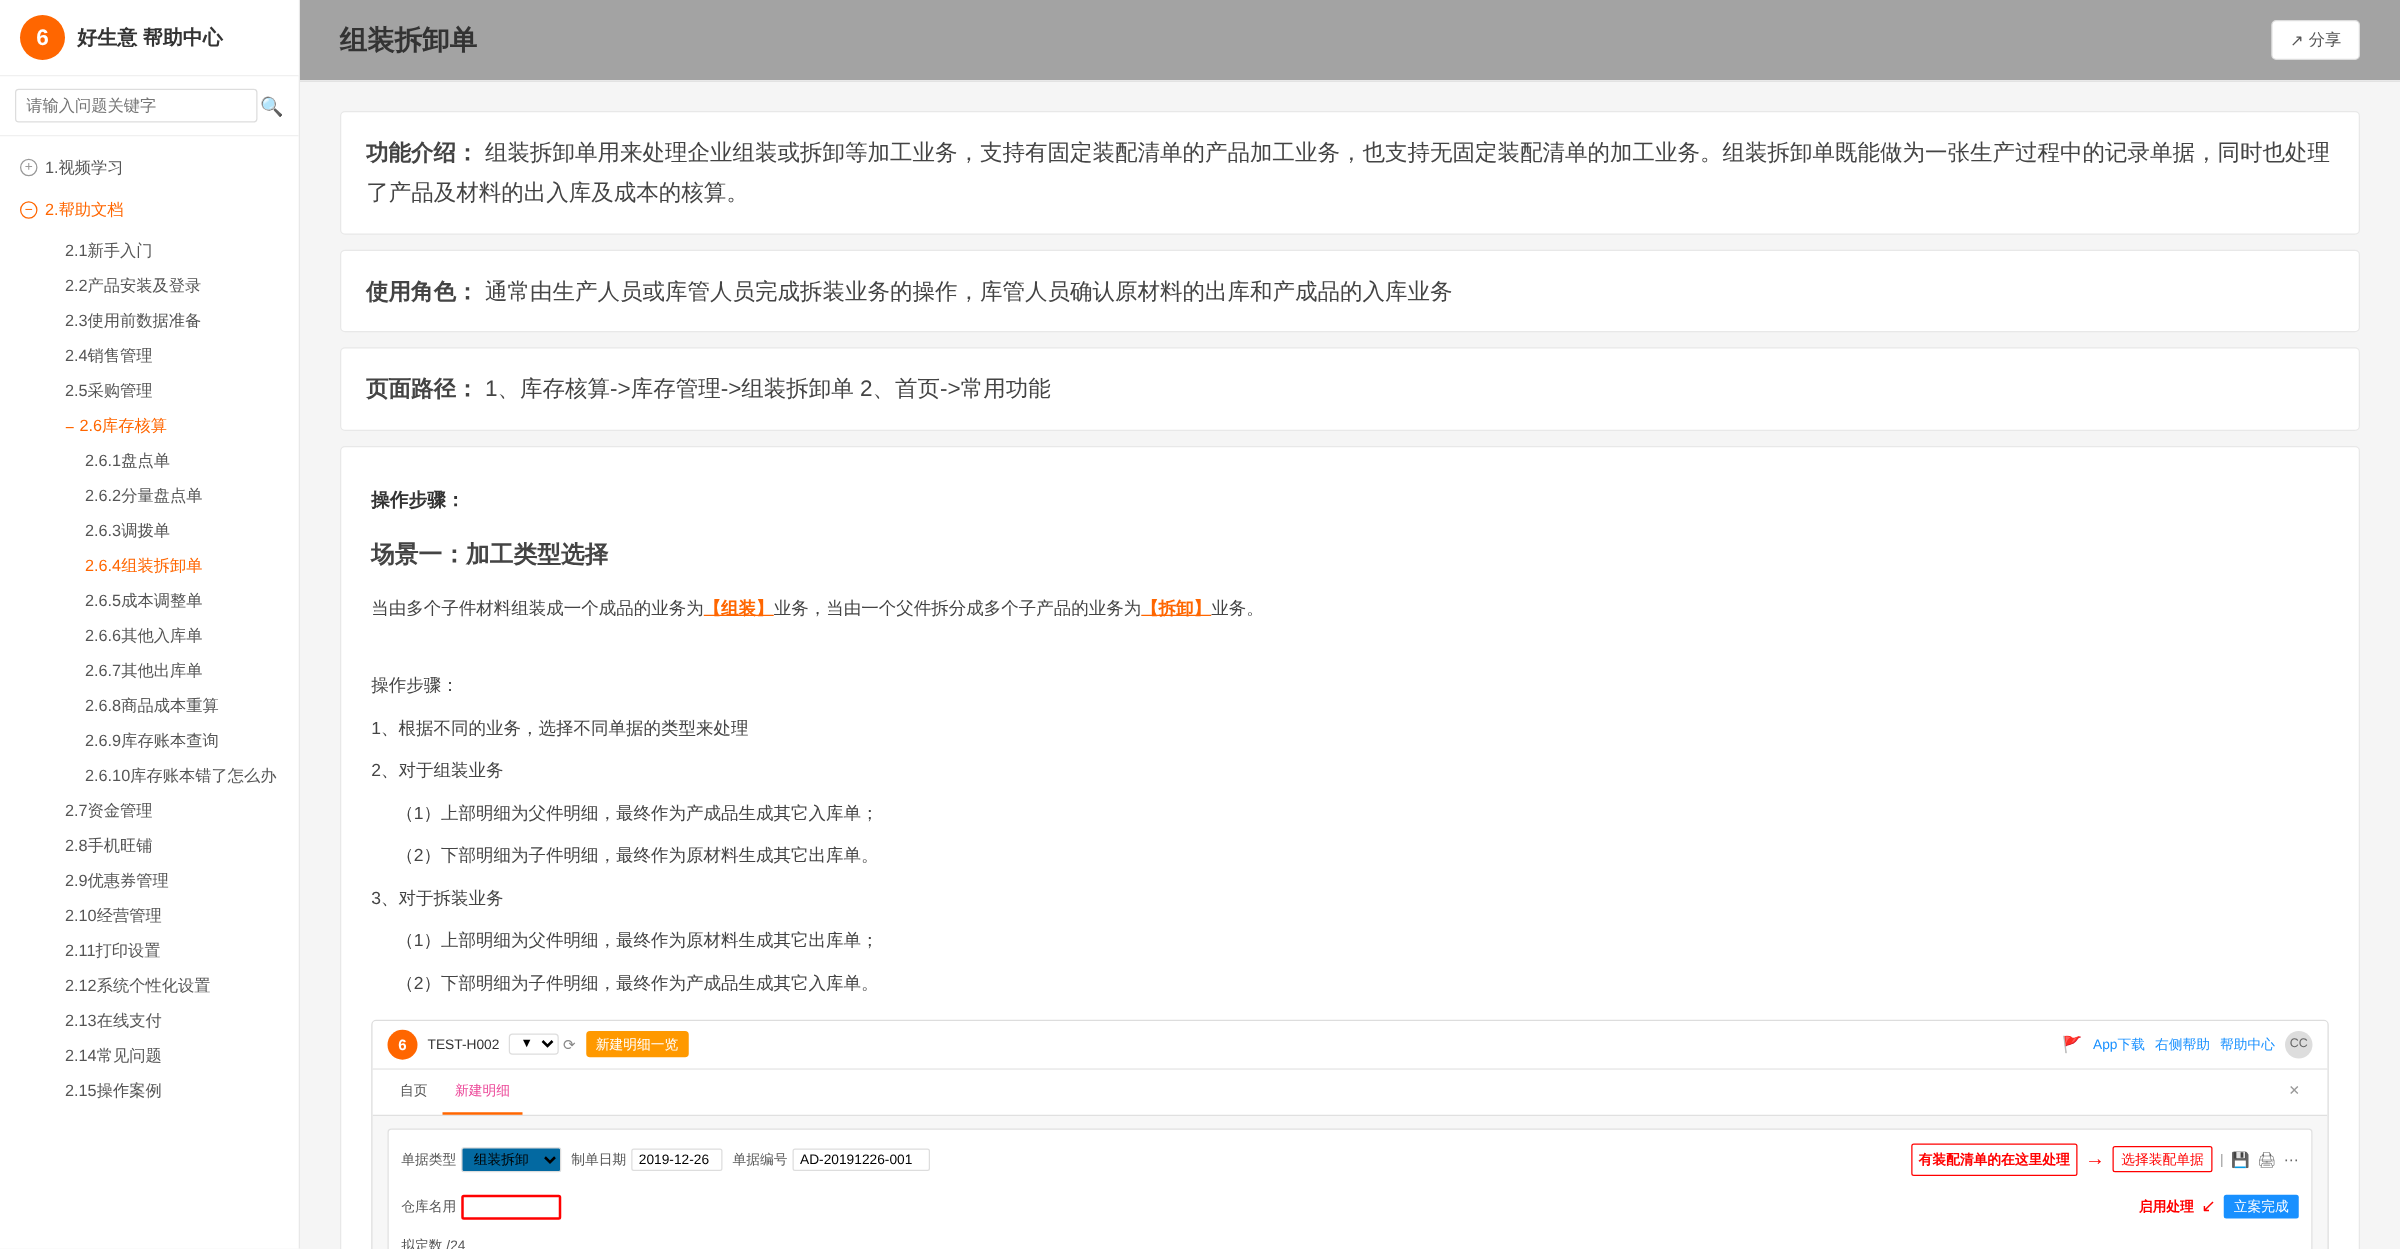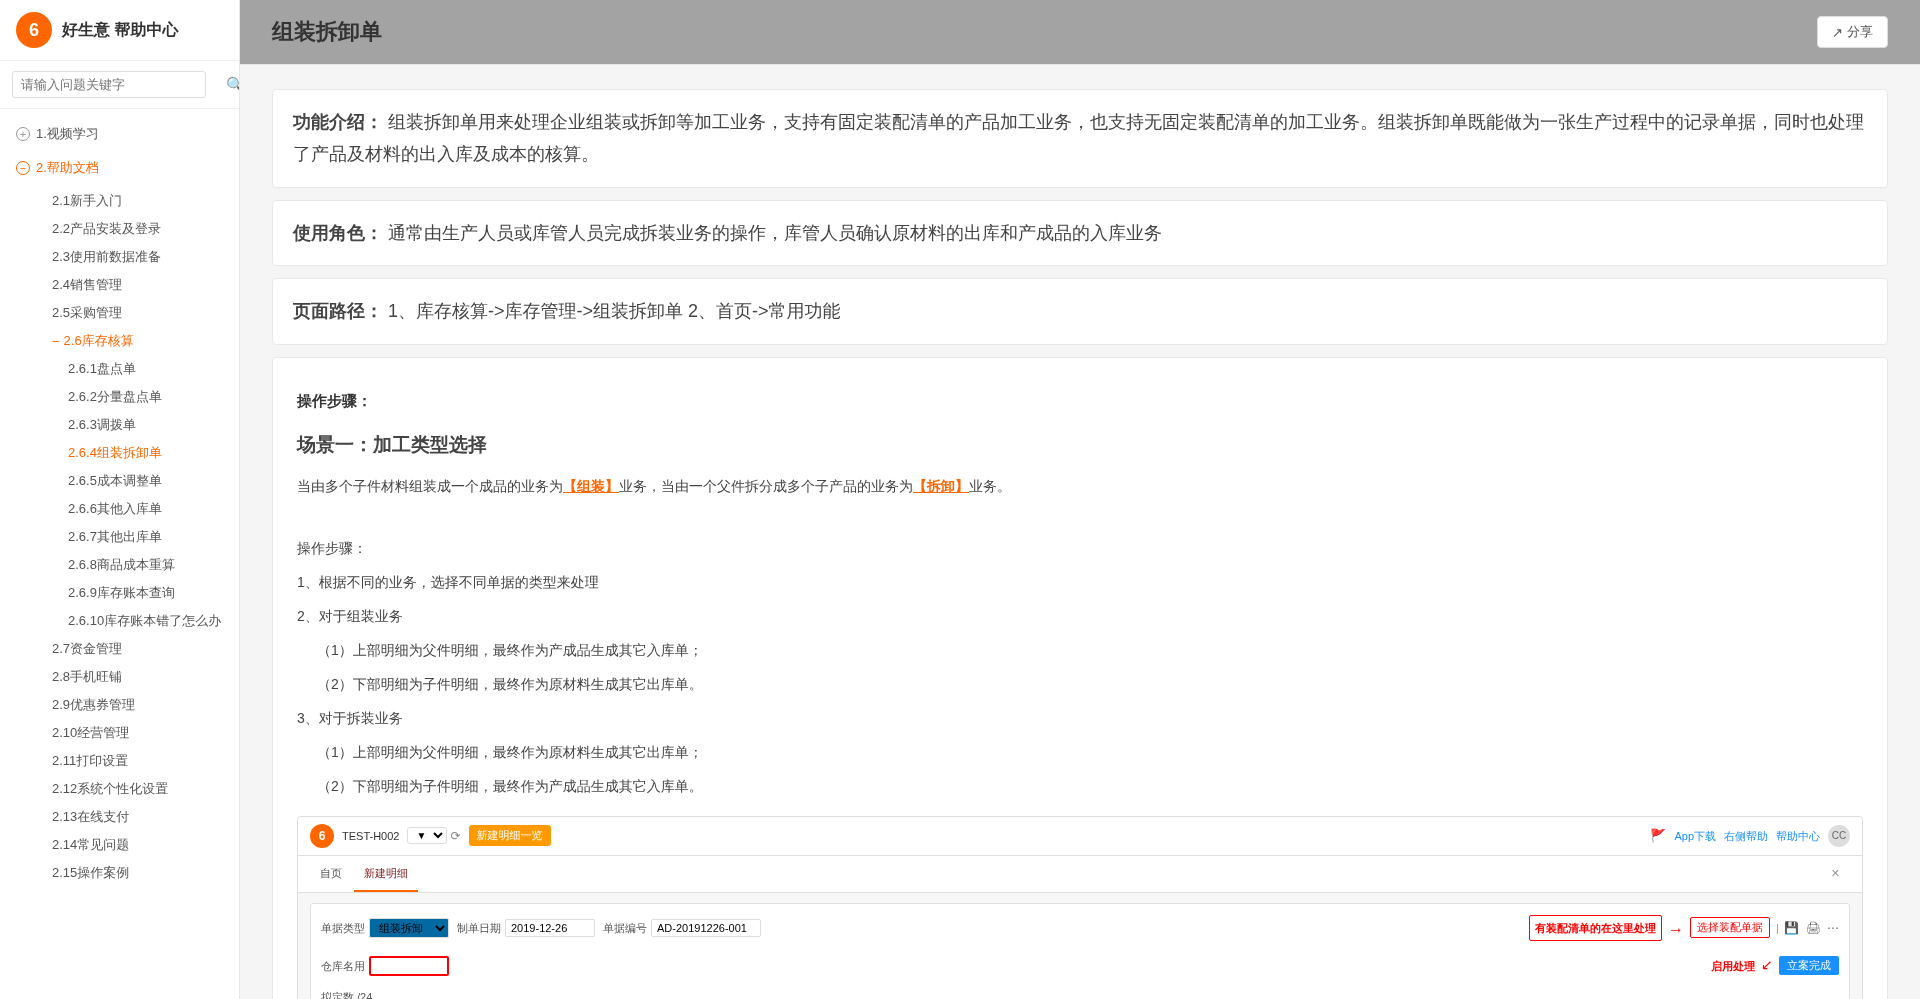--- a/index.html
+++ b/index.html
@@ -40,21 +40,21 @@
     .sidebar-title {
       font-size: 16px;
       font-weight: bold;
       color: #333;
     }
     .search-box {
       padding: 10px 12px;
       border-bottom: 1px solid #f0f0f0;
       display: flex;
       align-items: center;
-      gap: 18px;
+      gap: 0;
     }
     .search-input {
       flex: 1;
       border: 1px solid #ddd;
       border-radius: 3px;
       padding: 5px 8px;
       font-size: 13px;
       color: #999;
       outline: none;
     }
@@ -262,41 +262,41 @@
       font-size: 12px;
     }
     .ss-nav-item {
       padding: 6px 10px;
       cursor: pointer;
       color: #555;
       font-size: 11px;
       border-bottom: 2px solid transparent;
     }
     .ss-nav-item.active {
-      color: #7f1d1d;
+      color: #ec4899;
       border-bottom: 2px solid #ff6600;
     }
 
     .screenshot-body {
       padding: 10px 12px;
       background: #f7f7f7;
     }
     .ss-field-group {
       display: flex;
       align-items: center;
       gap: 4px;
       font-size: 11px;
       color: #555;
     }
     .ss-input {
       border: 1px solid #ddd;
       border-radius: 2px;
       padding: 2px 5px;
       font-size: 11px;
-      width: 90px;
+      width: 73px;
       background: #fff;
     }
     .ss-input.highlighted {
       border: 2px solid #ff0000;
     }
     .ss-dropdown {
       border: 1px solid #ddd;
       border-radius: 2px;
       padding: 2px 5px;
       font-size: 11px;

